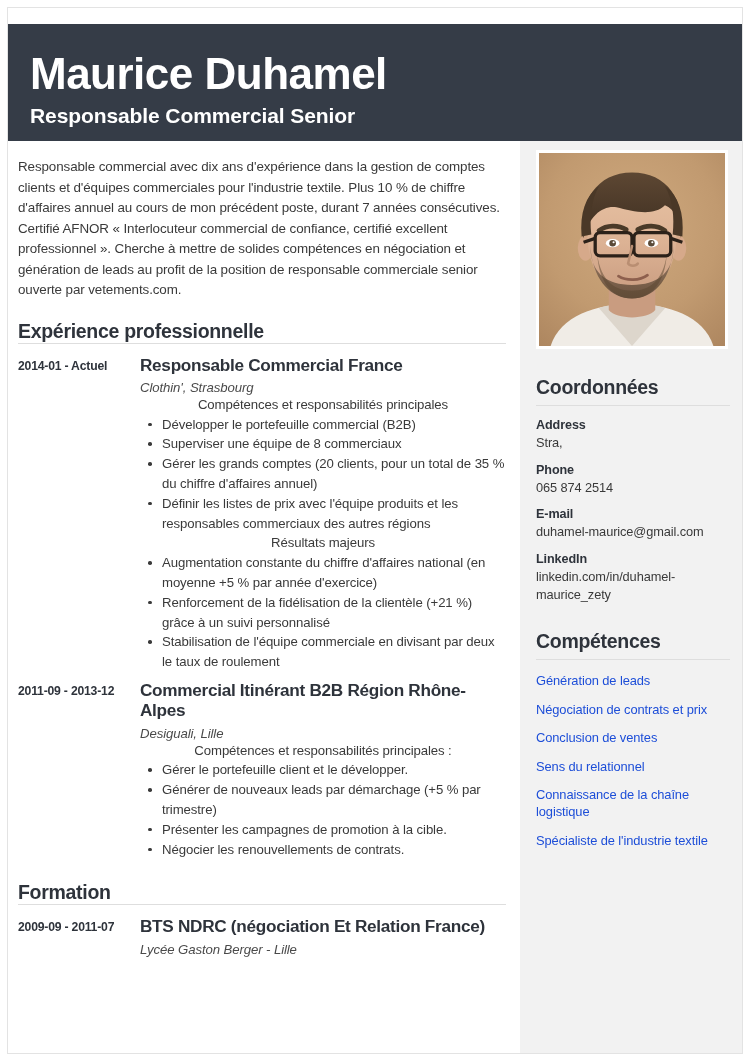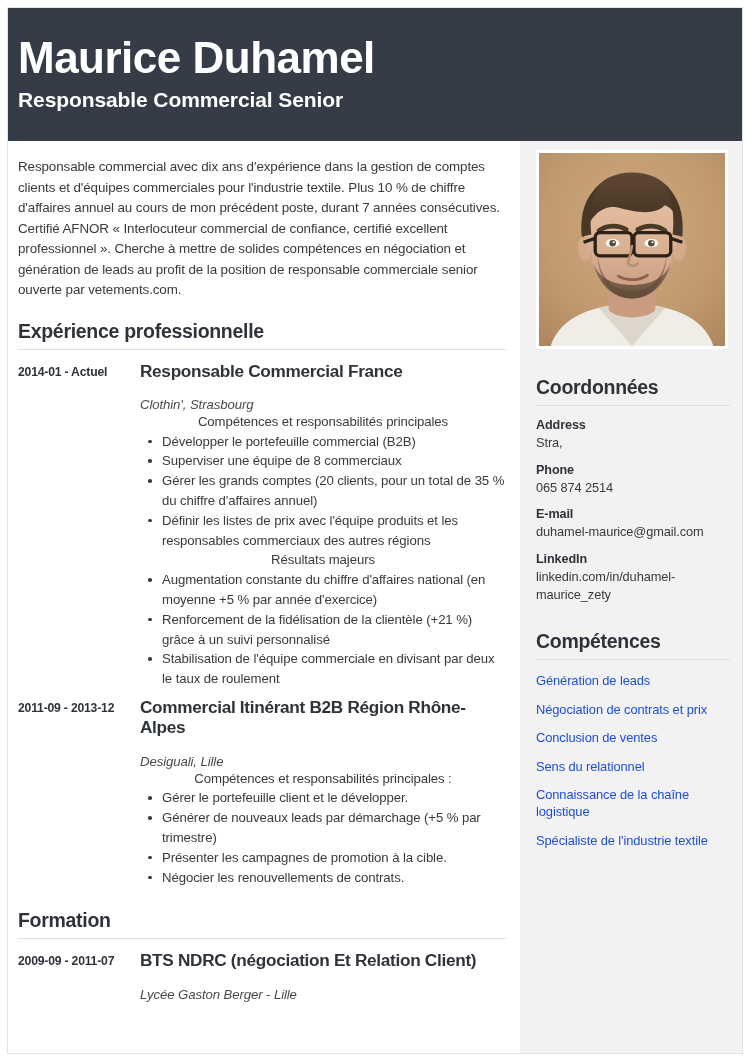--- a/index.html
+++ b/index.html
@@ -22,25 +22,25 @@
     position: absolute;
     left: 7px; top: 7px;
     width: 736px; height: 1047px;
     background: #ffffff;
     border: 1px solid #e3e3e3;
     overflow: hidden;
   }
   
   .header {
     position: absolute;
-    left: 0; top: 0;
+    left: 0; top: 16px;
     width: 736px;
     height: 133px;
     background: #353c47;
-    padding: 26px 0 0 10px;
+    padding: 26px 0 0 22px;
   }
   .name {
     color: #ffffff;
     font-size: 44px;
     font-weight: 700;
     letter-spacing: -0.5px;
     line-height: 1.08;
     white-space: nowrap;
   }
   .job-title {
@@ -76,21 +76,20 @@
     color: #3a3a3a;
     letter-spacing: -0.1px;
   }
   
   .sec-head {
     font-size: 19.5px;
     font-weight: 700;
     color: #2e333b;
     letter-spacing: -0.3px;
     margin-top: 19px;
-    padding-bottom: 6px;
   }
   .sec-rule {
     height: 1px;
     background: #dedede;
     margin-bottom: 11px;
   }
   
   .entry {
     display: flex;
     margin-bottom: 4px;
@@ -110,21 +109,21 @@
     font-size: 17.2px;
     font-weight: 700;
     color: #2e333b;
     line-height: 1.18;
     letter-spacing: -0.3px;
   }
   .entry-org {
     font-size: 13.2px;
     font-style: italic;
     color: #4a4a4a;
-    margin-top: 16px;
+    margin-top: 5px;
     letter-spacing: -0.1px;
   }
   .entry-sub {
     font-size: 13.2px;
     color: #3a3a3a;
     line-height: 1.5;
     letter-spacing: -0.1px;
     text-align: center;
   }
   .bullets {
@@ -254,21 +253,21 @@
             </ul>
           </div>
         </div>
 
         <div class="sec-head" style="margin-top:22px;">Formation</div>
         <div class="sec-rule"></div>
 
         <div class="entry">
           <div class="entry-date">2009-09 - 2011-07</div>
           <div class="entry-body">
-            <div class="entry-title">BTS NDRC (négociation Et Relation Client)</div>
+            <div class="entry-title">BTS NDRC (négociation Et Relation France)</div>
             <div class="entry-org">Lycée Gaston Berger - Lille</div>
           </div>
         </div>
 
       </div>
 
       <div class="side-col">
 
         <div class="photo-wrap">
           <svg class="photo" viewBox="0 0 192 199" preserveAspectRatio="none">

